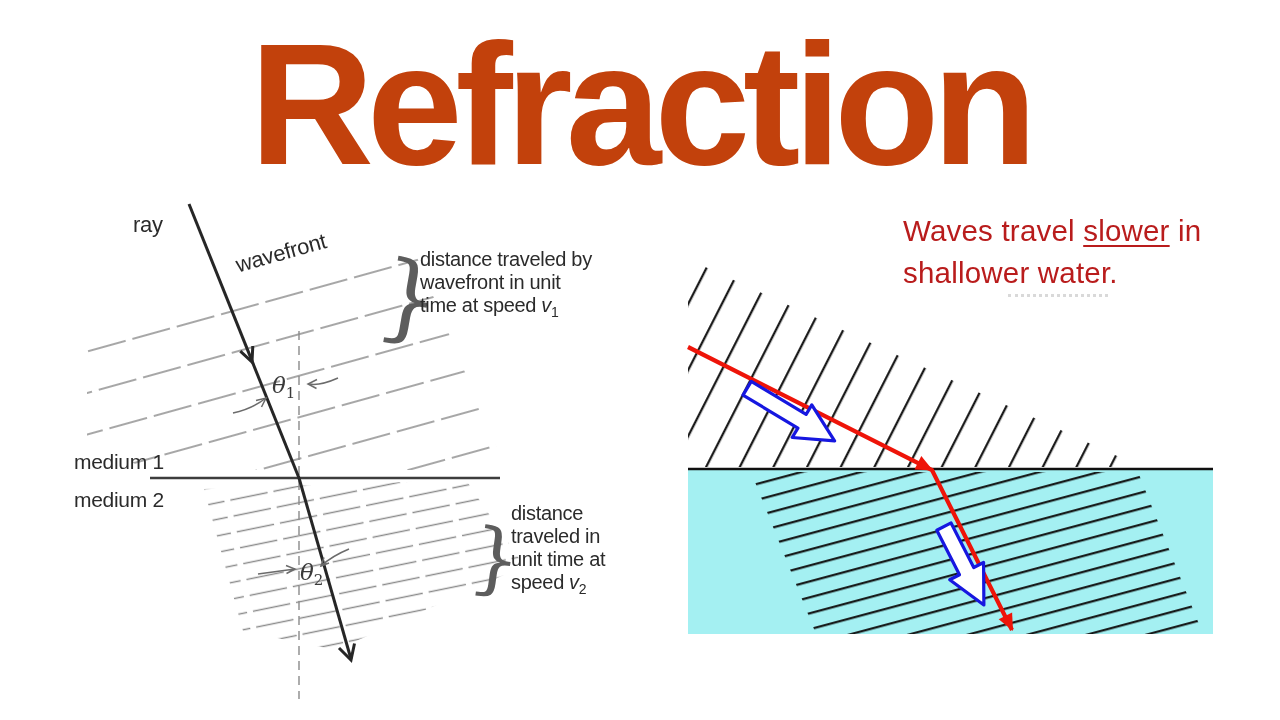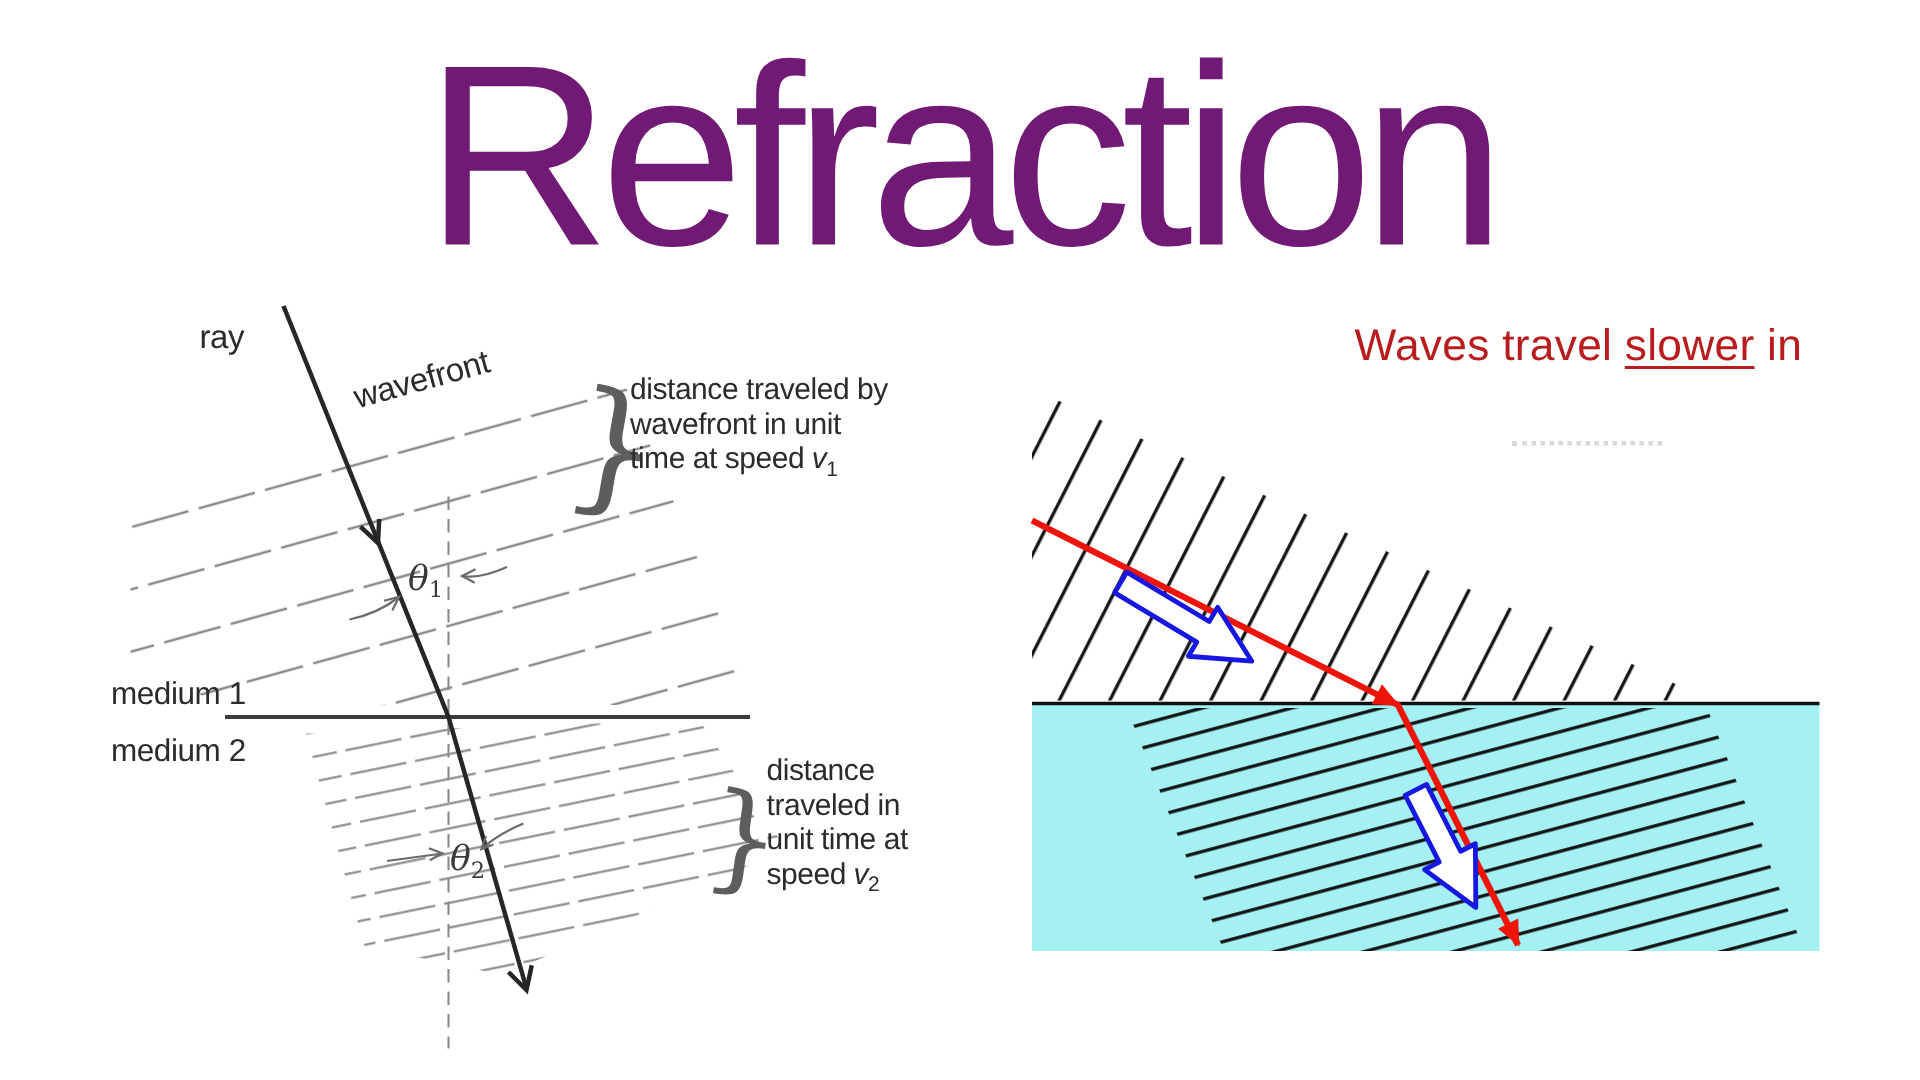--- a/index.html
+++ b/index.html
@@ -2,22 +2,22 @@
 <html><head>
 <meta charset="utf-8">
 <style>
   html,body{margin:0;padding:0;}
   body{
     width:1280px;height:720px;position:relative;overflow:hidden;
     background:#ffffff;font-family:"Liberation Sans",sans-serif;
   }
   .title{
     position:absolute;top:18px;left:0;width:1280px;text-align:center;
-    font-size:172px;line-height:1;letter-spacing:-7px;color:#701a75;
-    font-weight:normal;white-space:nowrap;
+    font-size:172px;line-height:1;letter-spacing:-7px;color:#c2410c;
+    font-weight:bold;white-space:nowrap;
   }
   .caption{
     position:absolute;left:903px;top:210px;width:370px;
     font-size:29.5px;line-height:1.42;color:#b91c1c;letter-spacing:0.2px;
   }
   .caption .ul{
     text-decoration:underline;text-decoration-thickness:2px;text-underline-offset:4px;
   }
   .artifact-dashes{
     position:absolute;left:1008px;top:294px;width:100px;height:0;
@@ -122,15 +122,16 @@
   <g transform="translate(790,414) rotate(31)">
     <polygon points="-50,-8 14,-8 14,-19 52,0 14,19 14,8 -50,8" fill="#ffffff" stroke-width="3.2" stroke-linejoin="round" stroke="#1617e0"></polygon>
   </g>
   <g transform="translate(963,564) rotate(63)">
     <polygon points="-42,-8 8,-8 8,-19 46,0 8,19 8,8 -42,8" fill="#ffffff" stroke-width="3.2" stroke-linejoin="round" stroke="#1617e0"></polygon>
   </g>
 </svg>
 
 <div class="caption">
   <span>Waves travel </span><span class="ul">slower</span><span> in</span><br>
+  <span>shallower water.</span>
 </div>
 
 <div class="artifact-dashes"></div>
 
 </body></html>

